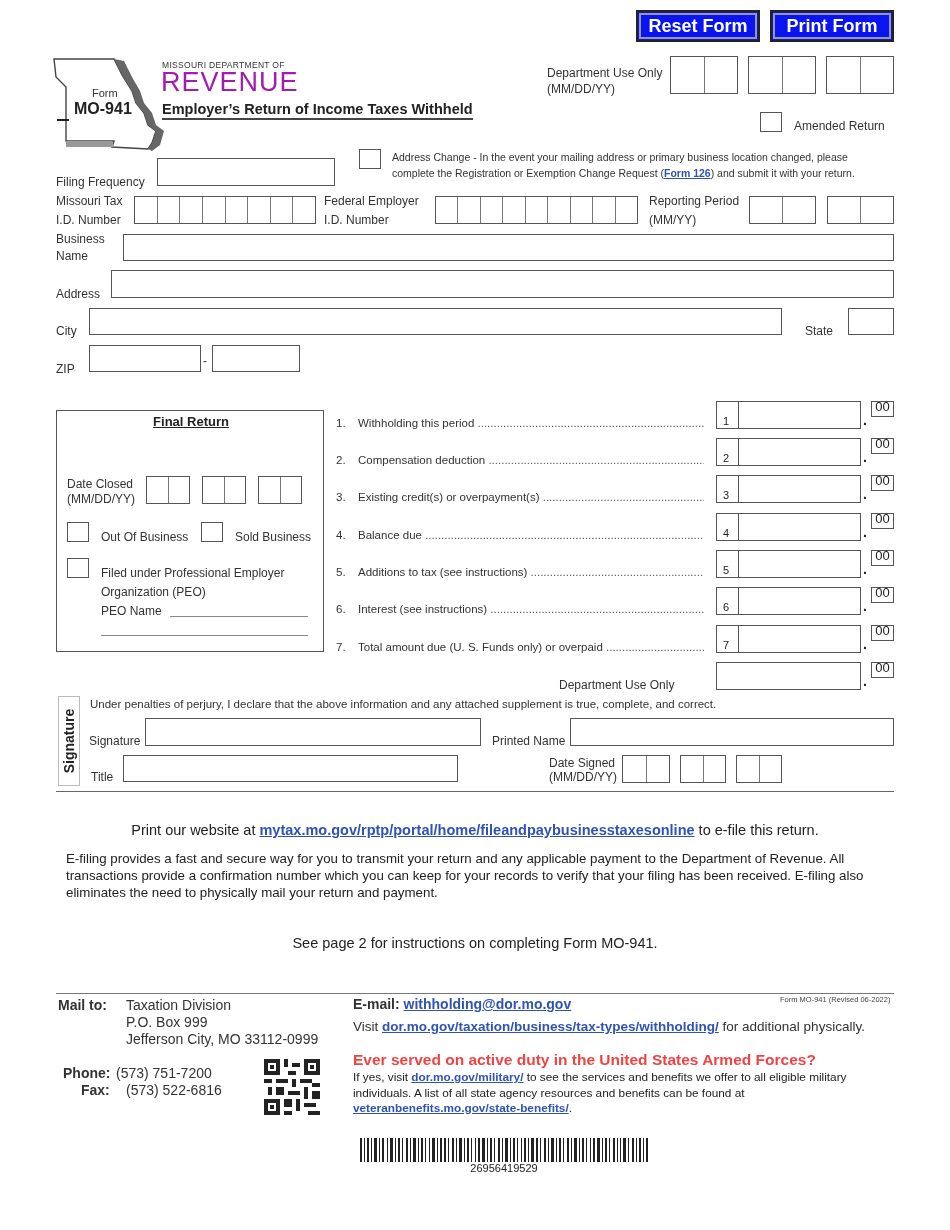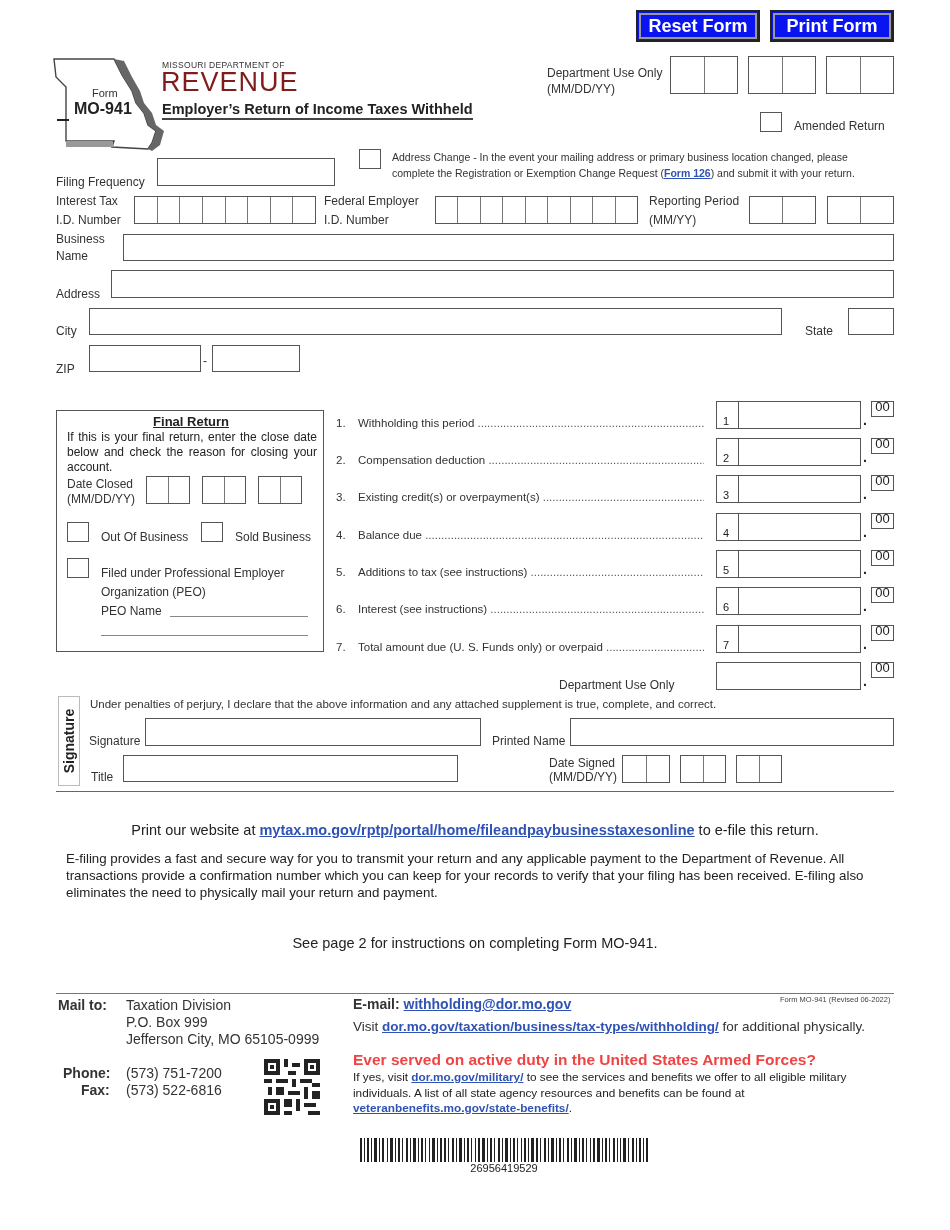--- a/index.html
+++ b/index.html
@@ -35,21 +35,21 @@
 <svg class="abs" style="left:52px;top:55px;" width="118" height="98" viewBox="0 0 118 98">
   <path d="M2,4 L62,4 L70,20 L80,36 L84,48 L92,58 L96,70 L104,76 L100,88 L96,94 L60,92 L62,86 L14,86 L14,32 L4,22 Z" fill="#fff" stroke="#444" stroke-width="1.4"></path>
   <path d="M62,4 L72,6 L80,22 L88,36 L92,48 L100,58 L104,70 L112,76 L108,90 L100,96 L96,94 L100,88 L104,76 L96,70 L92,58 L84,48 L80,36 L70,20 Z" fill="#666"></path>
   <path d="M14,86 L60,86 L62,92 L14,92 Z" fill="#999"></path>
 </svg>
 <div class="lbl" style="left:92px;top:84px;font-size:11px;">Form</div>
 <div class="lbl" style="left:74px;top:100px;font-size:16px;font-weight:bold;color:#222;">MO-941</div>
 <div class="hr" style="left:57px;top:119px;width:12px;height:2px;background:#222;"></div>
 
 <div class="lbl" style="left:162px;top:60px;font-size:8.5px;letter-spacing:0.3px;line-height:10px;">MISSOURI DEPARTMENT OF</div>
-<div class="lbl" style="left:161px;top:67px;font-size:27px;line-height:30px;letter-spacing:1px;color:#7f1d1d;text-align:center;">REVENUE</div>
+<div class="lbl" style="left:161px;top:67px;font-size:27px;line-height:30px;letter-spacing:1px;color:#a21caf;text-align:center;">REVENUE</div>
 <div class="lbl" style="left:162px;top:100px;font-size:14.5px;font-weight:bold;color:#222;border-bottom:2px solid #444;line-height:18px;">Employer’s Return of Income Taxes Withheld</div>
 
 <div class="lbl" style="left:547px;top:64px;">Department Use Only</div>
 <div class="lbl" style="left:547px;top:80px;">(MM/DD/YY)</div>
 <div class="cells" style="left:670px;top:56px;width:68px;height:38px;">
     <div class="cell"></div>
     <div class="cell"></div>
   </div>
 <div class="cells" style="left:748px;top:56px;width:68px;height:38px;">
     <div class="cell"></div>
@@ -65,21 +65,21 @@
 
 <div class="chk" style="left:359px;top:149px;"></div>
 <div class="lbl" style="left:392px;top:148px;font-size:10.5px;">Address Change - In the event your mailing address or primary business location changed, please</div>
 <div class="lbl" style="left:392px;top:164px;font-size:10.5px;">
   <span>complete the Registration or Exemption Change Request (</span><a class="link">Form 126</a><span>) and submit it with your return.</span>
 </div>
 
 <div class="lbl" style="left:56px;top:173px;">Filing Frequency</div>
 <div class="box" style="left:157px;top:158px;width:178px;height:28px;"></div>
 
-<div class="lbl" style="left:56px;top:192px;">Interest Tax</div>
+<div class="lbl" style="left:56px;top:192px;">Missouri Tax</div>
 <div class="lbl" style="left:56px;top:211px;">I.D. Number</div>
 <div class="cells" style="left:134px;top:196px;width:182px;height:28px;">
   <div class="cell"></div>
     <div class="cell"></div>
     <div class="cell"></div>
     <div class="cell"></div>
     <div class="cell"></div>
     <div class="cell"></div>
     <div class="cell"></div>
     <div class="cell"></div>
@@ -122,21 +122,20 @@
 
 <div class="lbl" style="left:56px;top:360px;">ZIP</div>
 <div class="box" style="left:89px;top:345px;width:112px;height:27px;"></div>
 <div class="lbl" style="left:203px;top:352px;">-</div>
 <div class="box" style="left:212px;top:345px;width:88px;height:27px;"></div>
 
 <div class="abs" style="left:56px;top:410px;width:268px;height:242px;border:1px solid #555;">
   <div class="abs" style="left:0;top:3px;width:268px;text-align:center;font-size:13px;font-weight:bold;">
     <span style="text-decoration:underline;">Final Return</span>
   </div>
-  <div class="abs" style="left:10px;top:19px;width:250px;font-size:12px;line-height:15px;text-align:justify;">If this is your final return, enter the close date below and check the reason for closing your account.</div>
   <div class="lbl" style="left:10px;top:64px;">Date Closed</div>
   <div class="lbl" style="left:10px;top:79px;">(MM/DD/YY)</div>
   <div class="cells" style="left:89px;top:65px;width:44px;height:28px;">
       <div class="cell"></div>
       <div class="cell"></div>
     </div>
   <div class="cells" style="left:145px;top:65px;width:44px;height:28px;">
       <div class="cell"></div>
       <div class="cell"></div>
     </div>
@@ -276,23 +275,23 @@
 <div class="abs" style="left:56px;top:822px;width:838px;text-align:center;font-size:14.5px;">
   <span>Print our website at </span><a class="link">mytax.mo.gov/rptp/portal/home/fileandpaybusinesstaxesonline</a><span> to e-file this return.</span>
 </div>
 <div class="abs" style="left:66px;top:850px;width:830px;font-size:13.3px;line-height:17px;">E-filing provides a fast and secure way for you to transmit your return and any applicable payment to the Department of Revenue.  All transactions provide a confirmation number which you can keep for your records to verify that your filing has been received.  E-filing also eliminates the need to physically mail your return and payment.</div>
 <div class="abs" style="left:56px;top:935px;width:838px;text-align:center;font-size:14.5px;">See page 2 for instructions on completing Form MO-941.</div>
 
 <div class="hr" style="left:56px;top:993px;width:838px;background:#777;"></div>
 <div class="lbl" style="left:58px;top:996px;font-size:14px;font-weight:bold;">Mail to:</div>
 <div class="lbl" style="left:126px;top:996px;font-size:14px;">Taxation Division</div>
 <div class="lbl" style="left:126px;top:1013px;font-size:14px;">P.O. Box 999</div>
-<div class="lbl" style="left:126px;top:1030px;font-size:14px;">Jefferson City, MO 65105-0999</div>
+<div class="lbl" style="left:126px;top:1030px;font-size:14px;">Jefferson City, MO 33112-0999</div>
 <div class="lbl" style="left:63px;top:1064px;font-size:14px;font-weight:bold;">Phone:</div>
-<div class="lbl" style="left:126px;top:1064px;font-size:14px;">(573) 751-7200</div>
+<div class="lbl" style="left:116px;top:1064px;font-size:14px;">(573) 751-7200</div>
 <div class="lbl" style="left:81px;top:1081px;font-size:14px;font-weight:bold;">Fax:</div>
 <div class="lbl" style="left:126px;top:1081px;font-size:14px;">(573) 522-6816</div>
 
 <svg class="abs" style="left:264px;top:1059px;" width="56" height="56" viewBox="0 0 14 14" shape-rendering="crispEdges">
   <rect x="0" y="0" width="4" height="4" fill="#222"></rect>
     <rect x="1" y="1" width="2" height="2" fill="#fff"></rect>
     <rect x="1.5" y="1.5" width="1" height="1" fill="#222"></rect>
   <rect x="10" y="0" width="4" height="4" fill="#222"></rect>
     <rect x="11" y="1" width="2" height="2" fill="#fff"></rect>
     <rect x="11.5" y="1.5" width="1" height="1" fill="#222"></rect>

